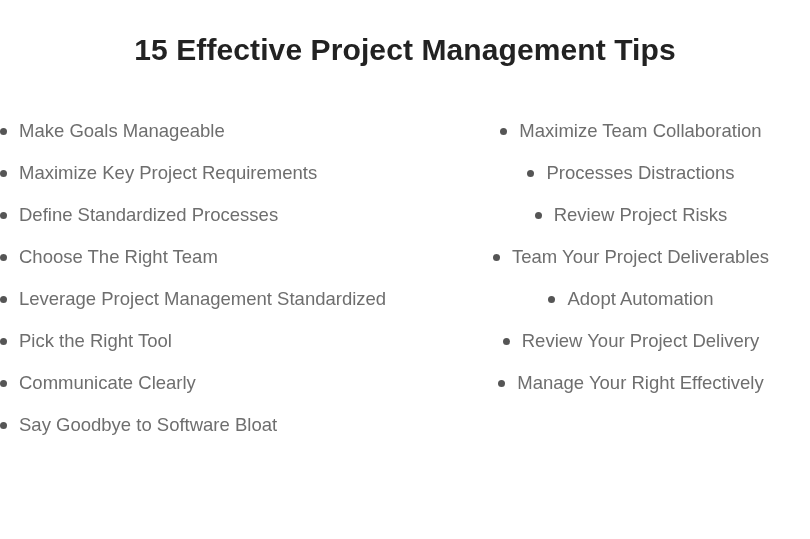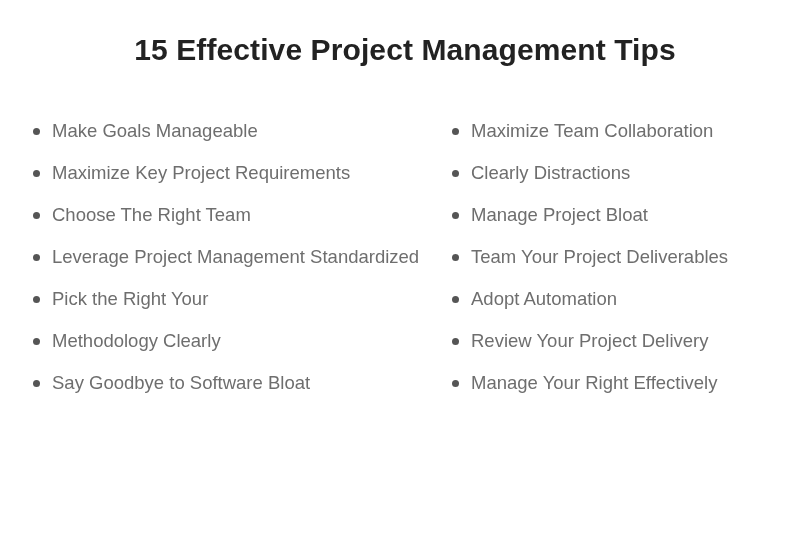--- a/index.html
+++ b/index.html
@@ -40,27 +40,27 @@
     display: flex;
     flex-direction: row;
     align-items: flex-start;
   }
   .tips-column {
     display: flex;
     flex-direction: column;
   }
   .tips-column-left {
     width: 441px;
-    padding-left: 33px;
     box-sizing: border-box;
   }
   .tips-column-right {
     width: 369px;
     padding-left: 11px;
     box-sizing: border-box;
+    align-items: center;
   }
   .tip-item {
     display: flex;
     flex-direction: row;
     align-items: center;
     height: 42px;
   }
   .tip-bullet {
     width: 7px;
     height: 7px;
@@ -89,52 +89,56 @@
       <div class="tip-item">
         <span class="tip-bullet"></span>
         <span class="tip-label">Make Goals Manageable</span>
       </div>
       <div class="tip-item">
         <span class="tip-bullet"></span>
         <span class="tip-label">Maximize Key Project Requirements</span>
       </div>
       <div class="tip-item">
         <span class="tip-bullet"></span>
+        <span class="tip-label">Define Standardized Processes</span>
+      </div>
+      <div class="tip-item">
+        <span class="tip-bullet"></span>
         <span class="tip-label">Choose The Right Team</span>
       </div>
       <div class="tip-item">
         <span class="tip-bullet"></span>
         <span class="tip-label">Leverage Project Management Standardized</span>
       </div>
       <div class="tip-item">
         <span class="tip-bullet"></span>
-        <span class="tip-label">Pick the Right Your</span>
+        <span class="tip-label">Pick the Right Tool</span>
       </div>
       <div class="tip-item">
         <span class="tip-bullet"></span>
-        <span class="tip-label">Methodology Clearly</span>
+        <span class="tip-label">Communicate Clearly</span>
       </div>
       <div class="tip-item">
         <span class="tip-bullet"></span>
         <span class="tip-label">Say Goodbye to Software Bloat</span>
       </div>
     </div>
 
     <div class="tips-column tips-column-right">
       <div class="tip-item">
         <span class="tip-bullet"></span>
         <span class="tip-label">Maximize Team Collaboration</span>
       </div>
       <div class="tip-item">
         <span class="tip-bullet"></span>
-        <span class="tip-label">Clearly Distractions</span>
+        <span class="tip-label">Processes Distractions</span>
       </div>
       <div class="tip-item">
         <span class="tip-bullet"></span>
-        <span class="tip-label">Manage Project Bloat</span>
+        <span class="tip-label">Review Project Risks</span>
       </div>
       <div class="tip-item">
         <span class="tip-bullet"></span>
         <span class="tip-label">Team Your Project Deliverables</span>
       </div>
       <div class="tip-item">
         <span class="tip-bullet"></span>
         <span class="tip-label">Adopt Automation</span>
       </div>
       <div class="tip-item">

